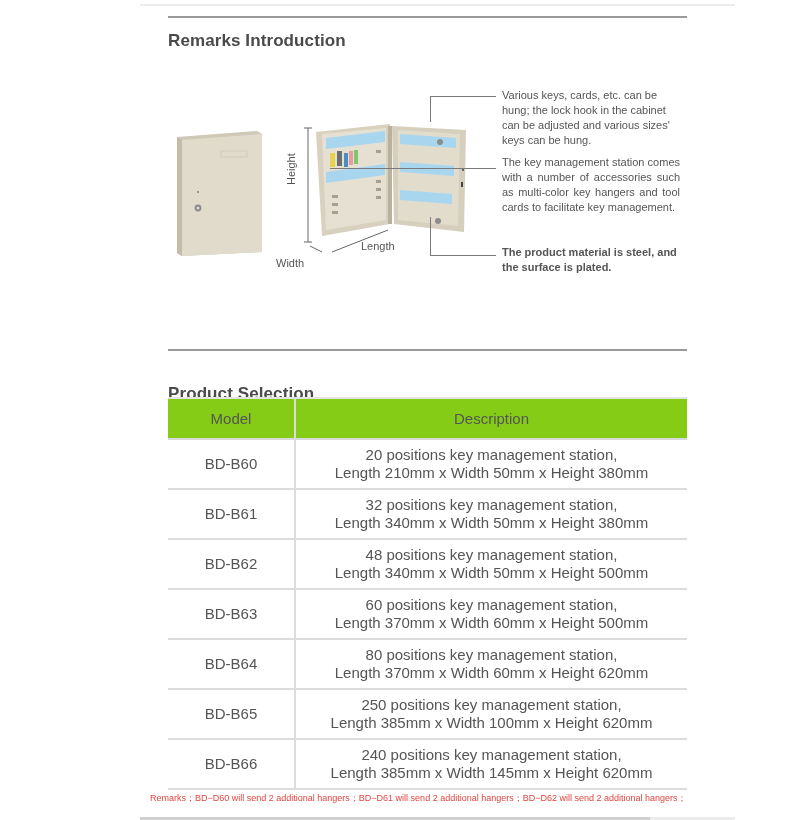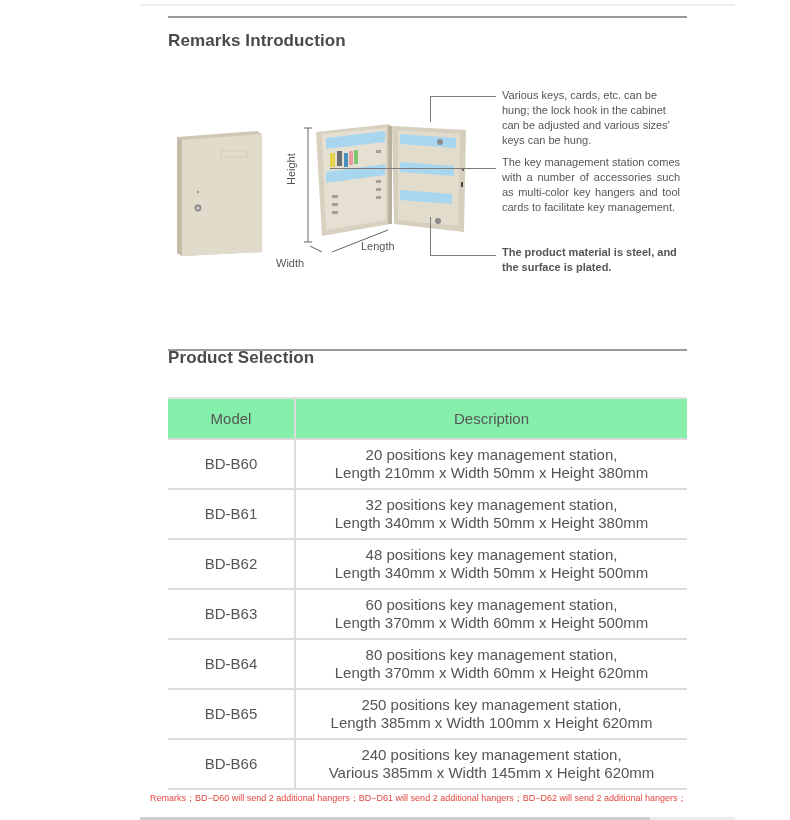--- a/index.html
+++ b/index.html
@@ -11,21 +11,21 @@
 
   
   .closed-cab { left:173px; top:131px; width:89px; height:125px; }
   .open-cab { left:288px; top:120px; width:200px; height:150px; }
   .dim-label { font-size:11px; color:#555; }
   .callout { left:502px; width:178px; font-size:11px; line-height:15px; color:#555; }
   .line { background:#7a7a7a; }
 
   
   table.sel { position:absolute; left:168px; top:397px; width:519px; border-collapse:collapse; font-size:15px; color:#555; }
-  table.sel th { background:#86efac; font-weight:normal; height:37px; border-top:2px solid #e2e2e2; border-bottom:2px solid #d9d9d9; color:#555; }
+  table.sel th { background:#84cc16; font-weight:normal; height:37px; border-top:2px solid #e2e2e2; border-bottom:2px solid #d9d9d9; color:#555; }
   table.sel td { height:48px; border-bottom:2px solid #dcdcdc; text-align:center; line-height:18px; padding:0; }
   table.sel th.model, table.sel td.model { width:124px; border-right:2px solid #dcdcdc; }
   .remarks { left:150px; top:793px; width:560px; font-size:9px; line-height:10px; color:#e2453f; }
   .remarks .l2 { padding-left:56px; display:block; }
   .bottom-bar { left:140px; top:817px; width:510px; height:3px; background:#cfcfcf; }
   .bottom-bar2 { left:650px; top:817px; width:85px; height:3px; background:#ececec; }
 </style>
 </head>
 <body>
 
@@ -103,21 +103,21 @@
 <div class="abs line" style="left:430px; top:96px; width:66px; height:1px;"></div>
 <div class="abs line" style="left:330px; top:168px; width:166px; height:1px;"></div>
 <div class="abs line" style="left:430px; top:217px; width:1px; height:38px;"></div>
 <div class="abs line" style="left:430px; top:255px; width:66px; height:1px;"></div>
 
 <div class="abs callout" style="top:88px;">Various keys, cards, etc. can be hung; the lock hook in the cabinet can be adjusted and various sizes' keys can be hung.</div>
 <div class="abs callout" style="top:155px; text-align:justify;">The key management station comes with a number of accessories such as multi-color key hangers and tool cards to facilitate key management.</div>
 <div class="abs callout" style="top:245px;font-weight:bold;">The product material is steel, and the surface is plated.</div>
 
 <div class="abs rule" style="top:349px;"></div>
-<div class="abs section-title" style="top:348px;">Product Selection</div>
+<div class="abs section-title" style="top:384px;">Product Selection</div>
 
 <table class="sel">
   <thead>
     <tr>
       <th class="model">Model</th>
       <th>Description</th>
     </tr>
   </thead>
   <tbody>
     <tr>
@@ -139,21 +139,21 @@
     <tr>
       <td class="model">BD-B64</td>
       <td><span>80 positions key management station,</span><br><span>Length 370mm x Width 60mm x Height 620mm</span></td>
     </tr>
     <tr>
       <td class="model">BD-B65</td>
       <td><span>250 positions key management station,</span><br><span>Length 385mm x Width 100mm x Height 620mm</span></td>
     </tr>
     <tr>
       <td class="model">BD-B66</td>
-      <td><span>240 positions key management station,</span><br><span>Various 385mm x Width 145mm x Height 620mm</span></td>
+      <td><span>240 positions key management station,</span><br><span>Length 385mm x Width 145mm x Height 620mm</span></td>
     </tr>
   </tbody>
 </table>
 
 <div class="abs remarks">
   <span>Remarks；BD−D60 will send 2 additional hangers；BD−D61 will send 2 additional hangers；BD−D62 will send 2 additional hangers；</span>
 </div>
 
 <div class="abs bottom-bar"></div>
 <div class="abs bottom-bar2"></div>

